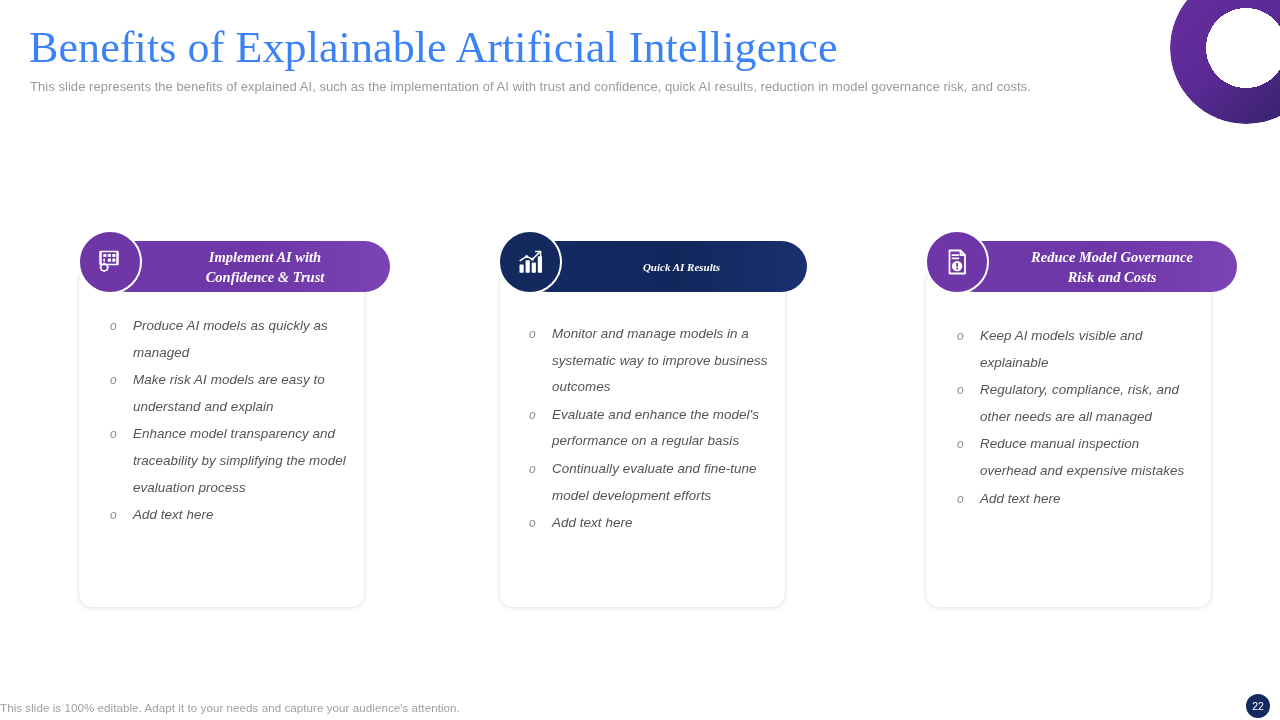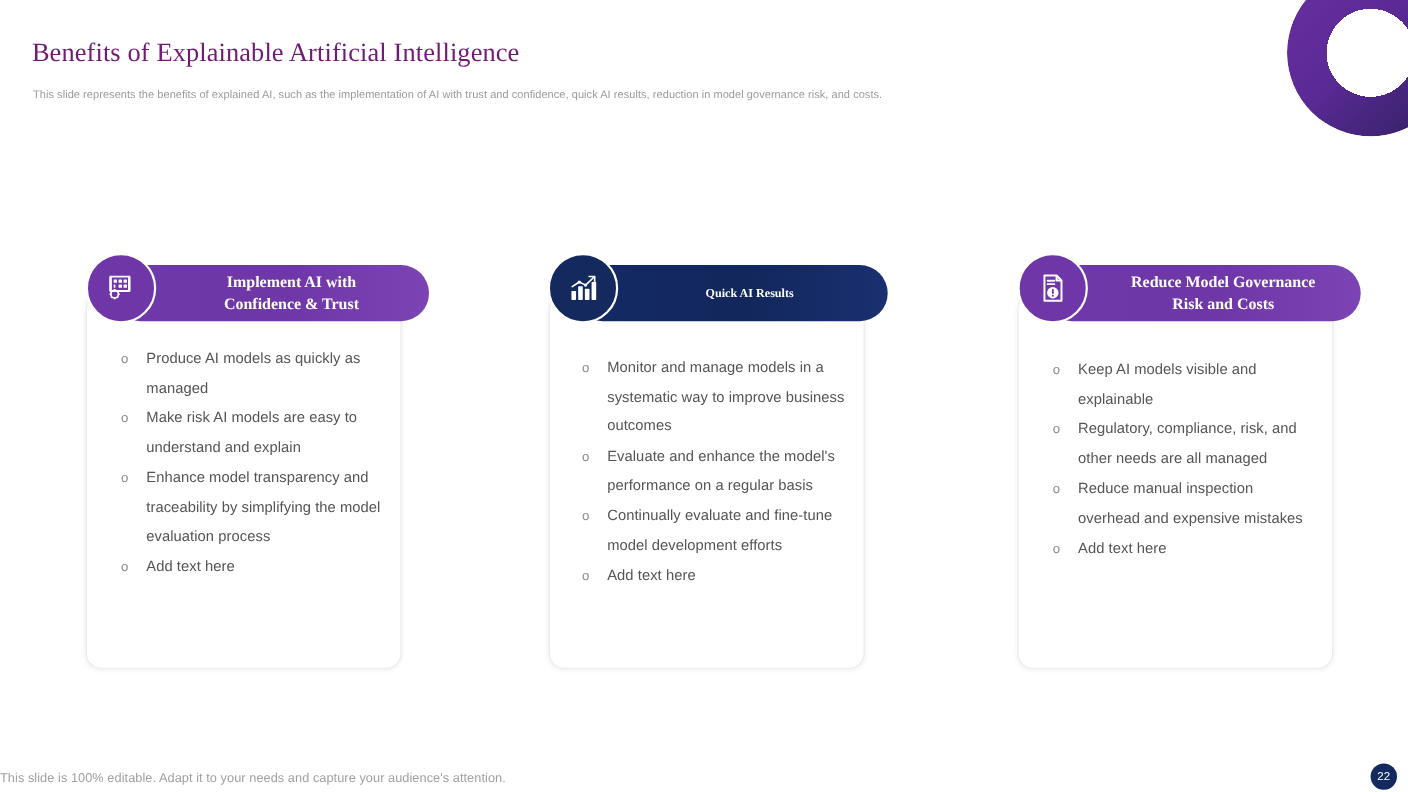--- a/index.html
+++ b/index.html
@@ -28,44 +28,45 @@
             mask: radial-gradient(circle at center, transparent 0 40px, #000 40px);
     z-index: 1;
   }
 
   
   .page-title {
     position: absolute;
     left: 29px;
     top: 26px;
     font-family: "Liberation Serif", serif;
-    font-size: 24px;
+    font-size: 44px;
     line-height: 44px;
-    color: #701a75;
+    color: #3b82f6;
     letter-spacing: 0.1px;
     white-space: nowrap;
   }
   .page-subtitle {
     position: absolute;
     left: 30px;
     top: 79px;
-    font-size: 10px;
+    font-size: 13px;
     line-height: 15px;
     color: #9a9a9a;
     letter-spacing: 0.05px;
     white-space: nowrap;
   }
 
   
   .cards {
     position: absolute;
     left: 0;
     top: 228px;
     width: 1105px;
     height: 360px;
+    font-style: italic;
   }
 
   .card {
     position: absolute;
     top: 40px;
     width: 287px;
     background: #ffffff;
     border: 1px solid #ececec;
     border-radius: 14px;
     box-shadow: 0 1px 5px rgba(0,0,0,0.07);

